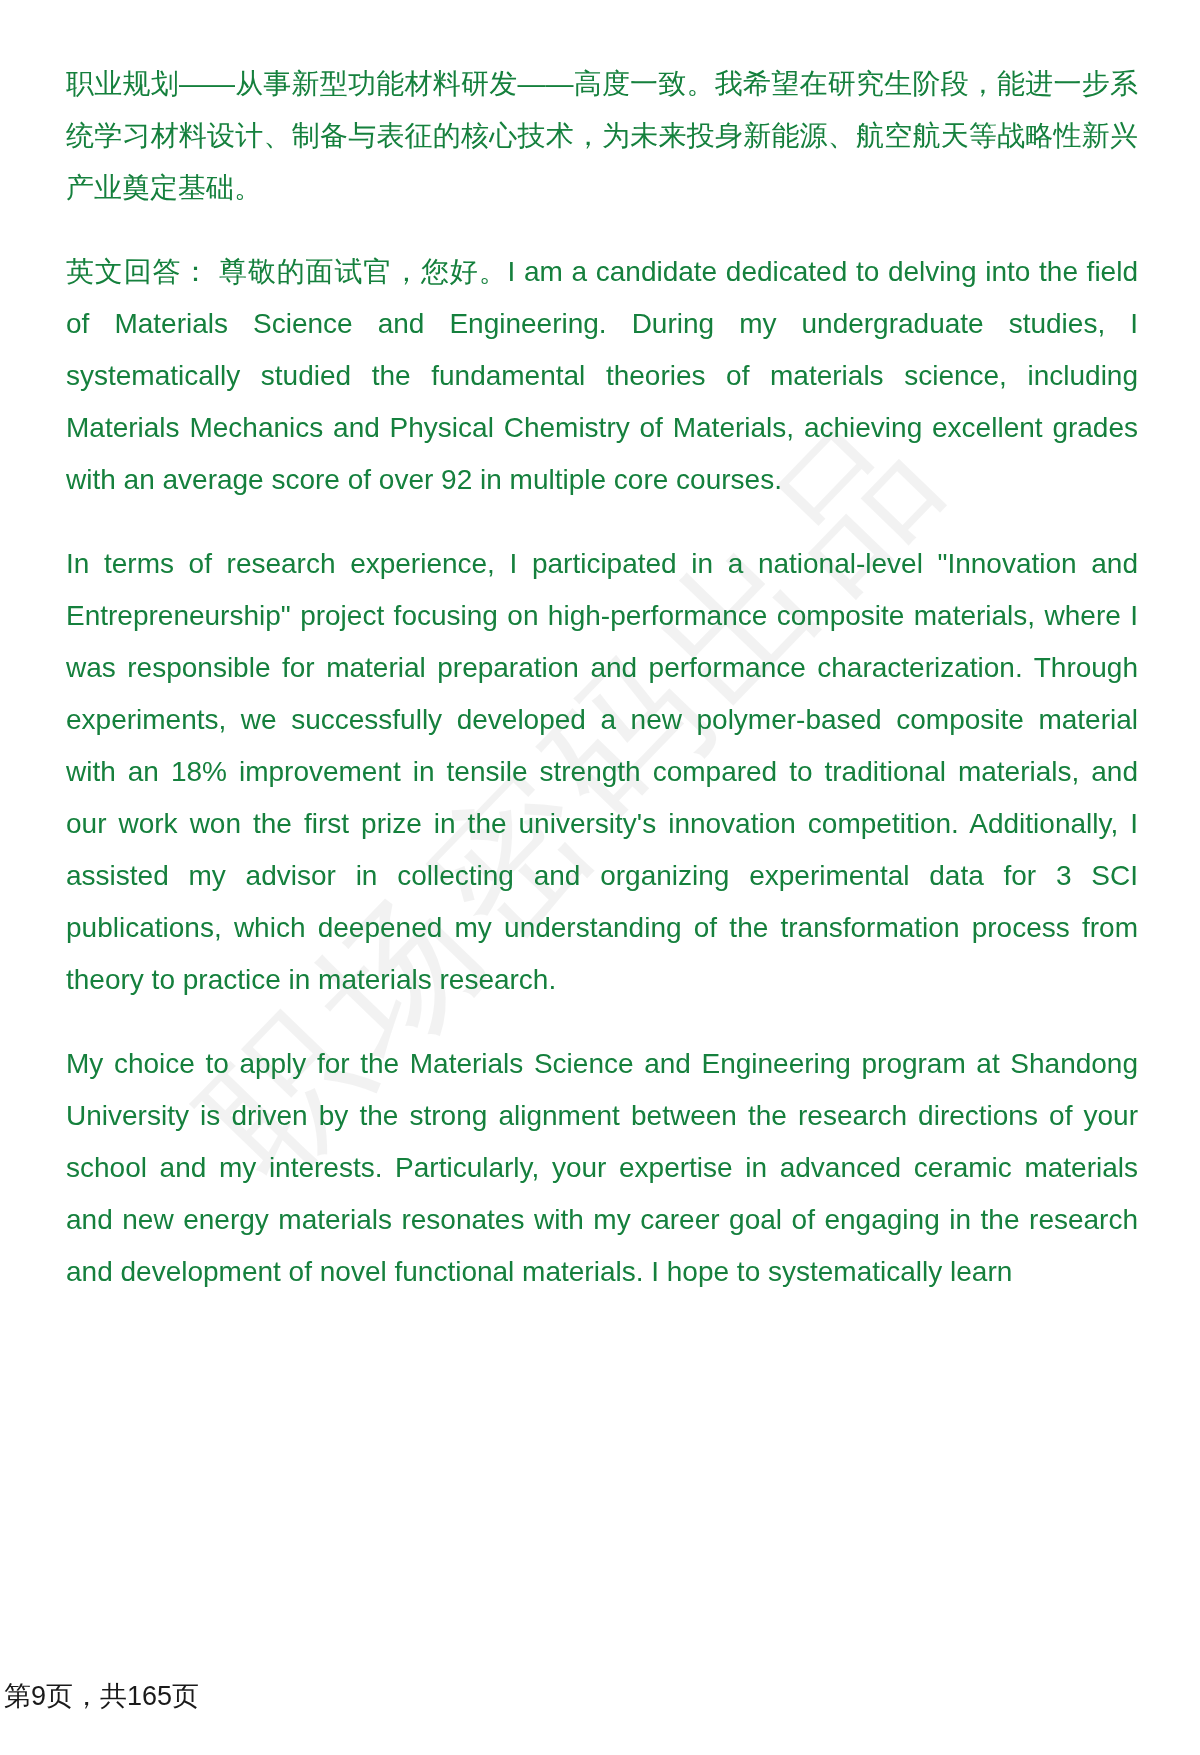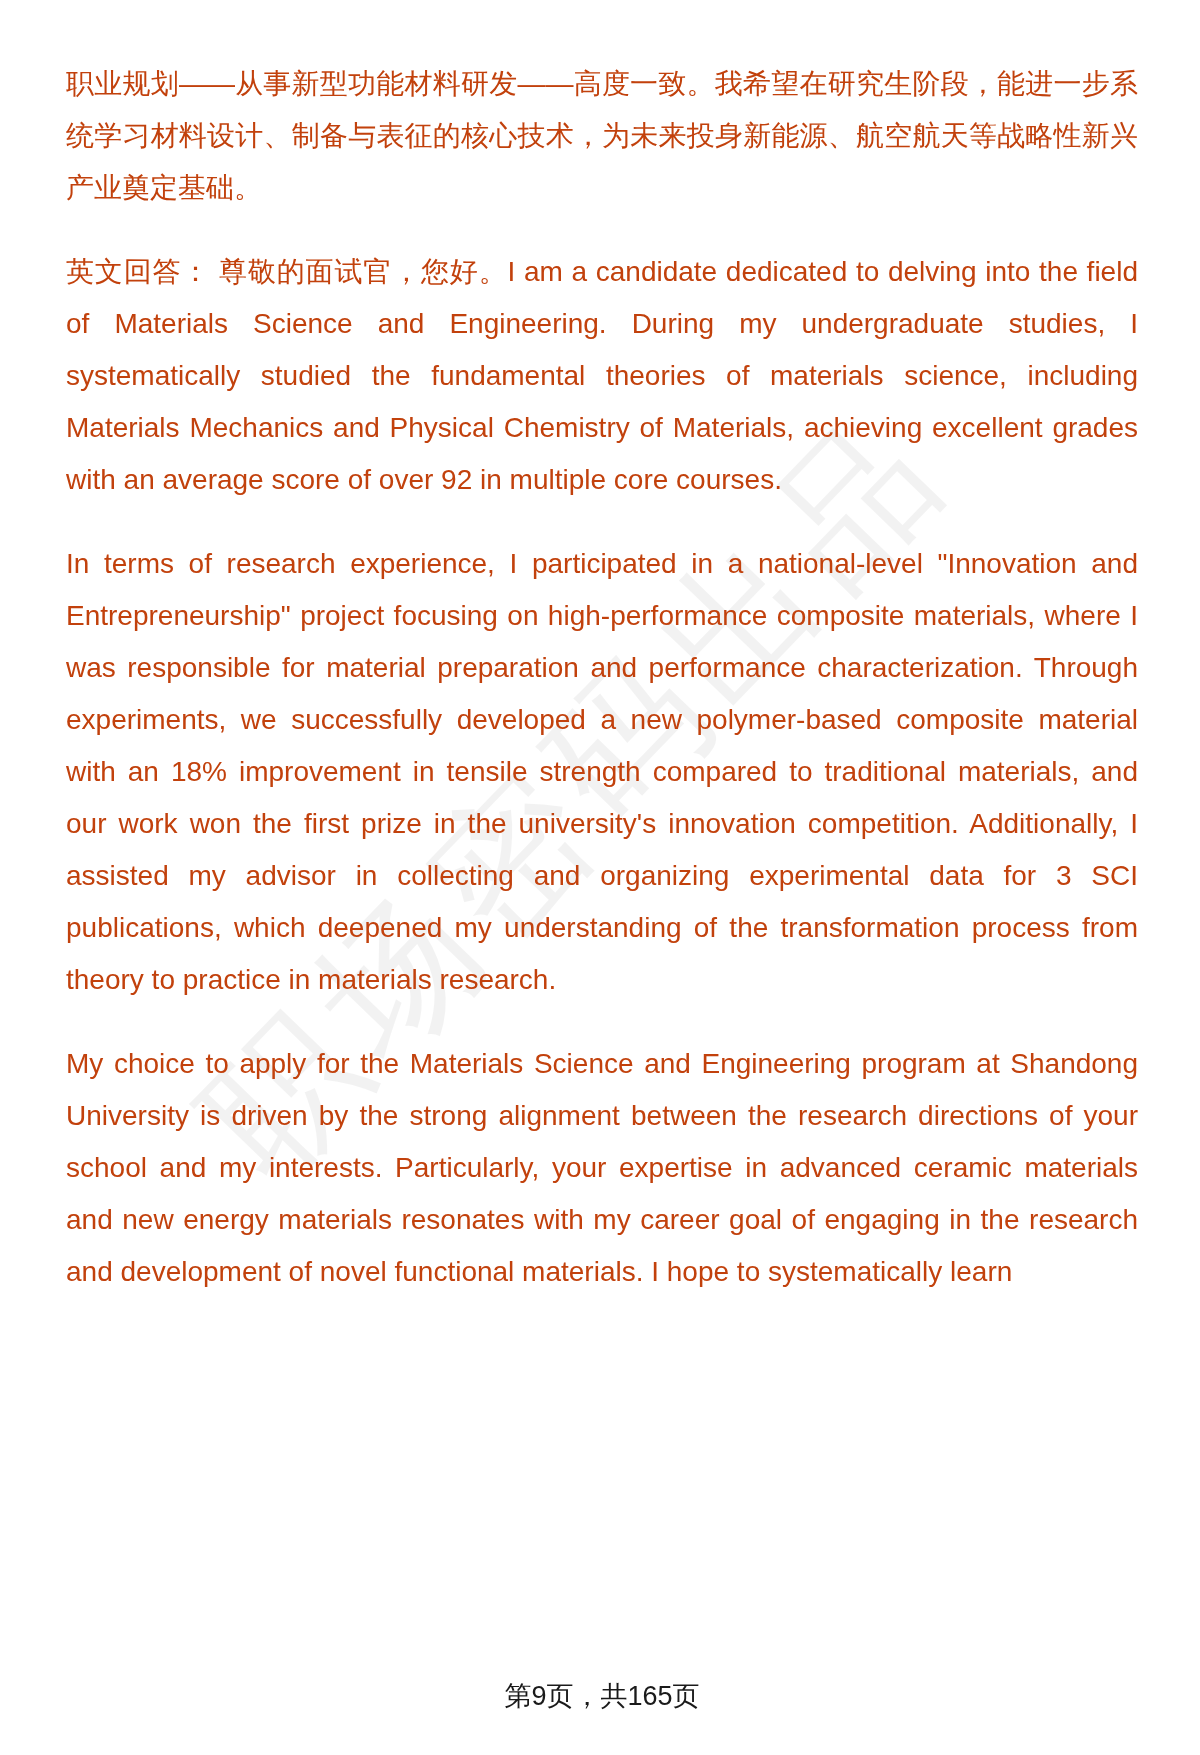--- a/index.html
+++ b/index.html
@@ -17,21 +17,21 @@
   .page {
     position: absolute;
     inset: 0;
     background: #ffffff;
   }
   .content {
     position: absolute;
     top: 58px;
     left: 66px;
     right: 62px;
-    color: #c2410c;
+    color: #15803d;
     font-size: 28px;
     line-height: 52px;
     text-align: justify;
     text-justify: inter-ideograph;
   }
   .content p {
     margin: 0 0 32px 0;
     word-break: break-word;
   }
   .watermark {
@@ -46,21 +46,21 @@
     white-space: nowrap;
     pointer-events: none;
     user-select: none;
     font-weight: 400;
   }
   .footer {
     position: absolute;
     left: 4px;
     right: 0;
     bottom: 42px;
-    text-align: center;
+    text-align: left;
     color: #1a1a1a;
     font-size: 27px;
     line-height: 34px;
   }
 </style>
 </head>
 <body>
 
 <div class="page">
 

